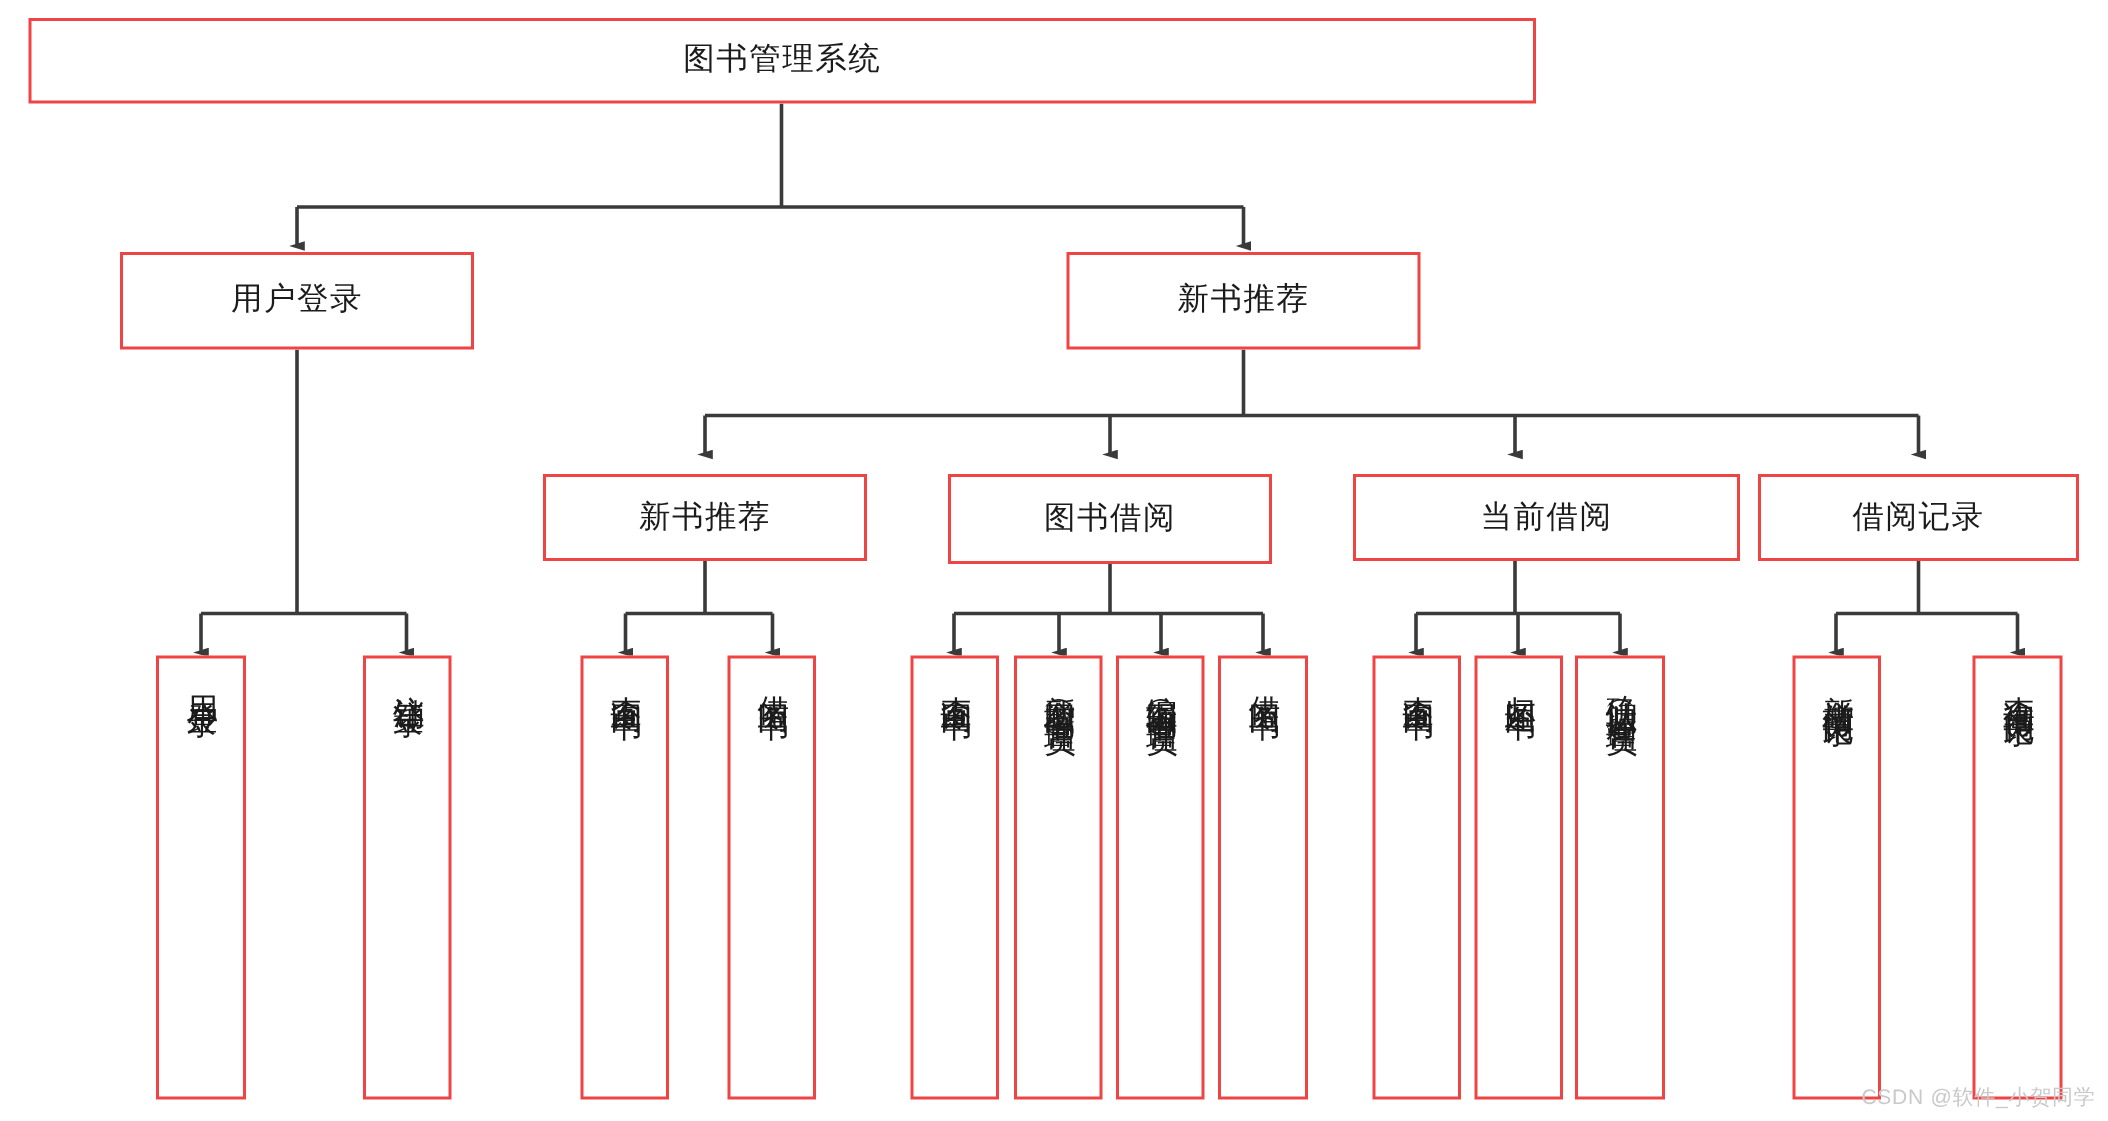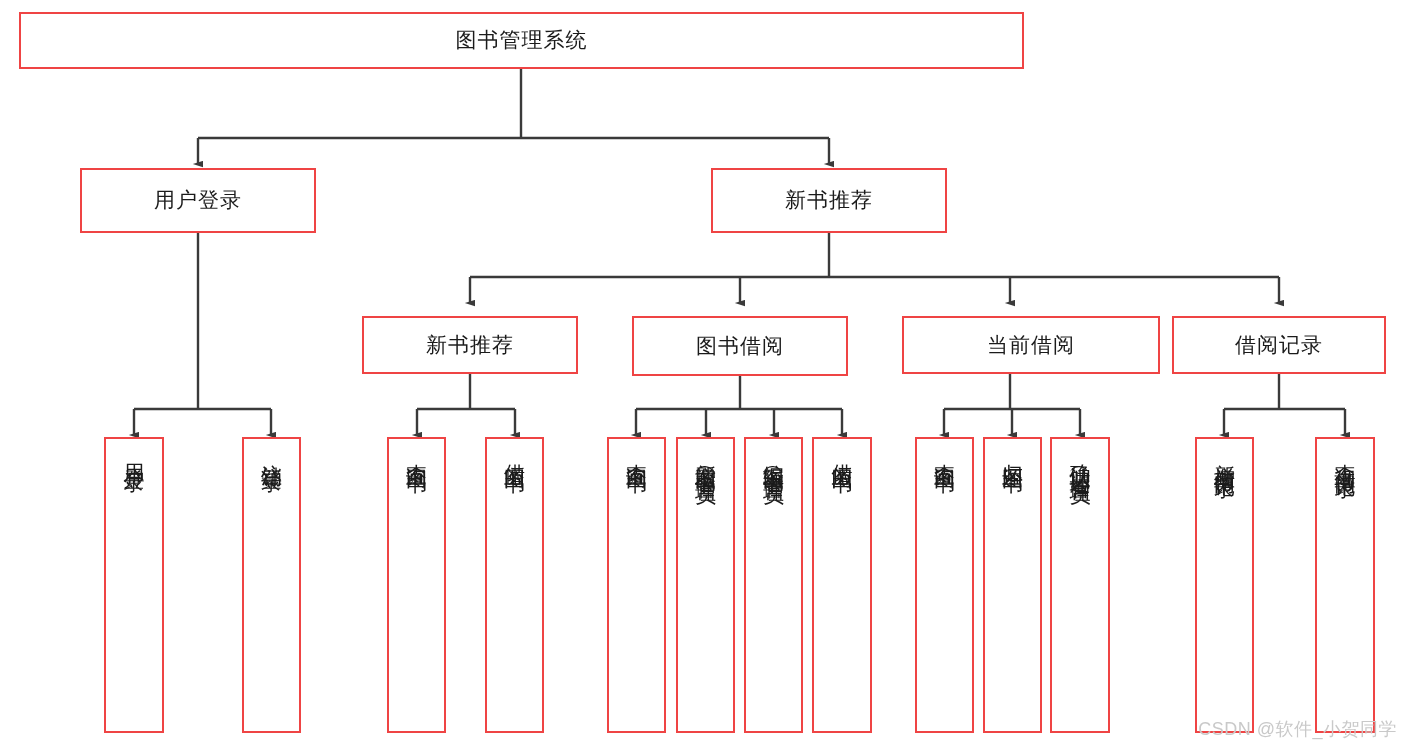--- a/index.html
+++ b/index.html
@@ -56,21 +56,21 @@
     text-orientation: upright;
     font-size: 21px;
     letter-spacing: 3px;
     line-height: 1.05;
   }
   #watermark {
     position: absolute;
     right: 8px;
     bottom: 6px;
     color: #c9c9c9;
-    font-size: 18px;
+    font-size: 14px;
     letter-spacing: 0.5px;
     z-index: 6;
     white-space: nowrap;
     font-family: "Liberation Sans", "DejaVu Sans", sans-serif;
   }
 </style>
 </head>
 <body>
 
 <div id="diagram-root">

